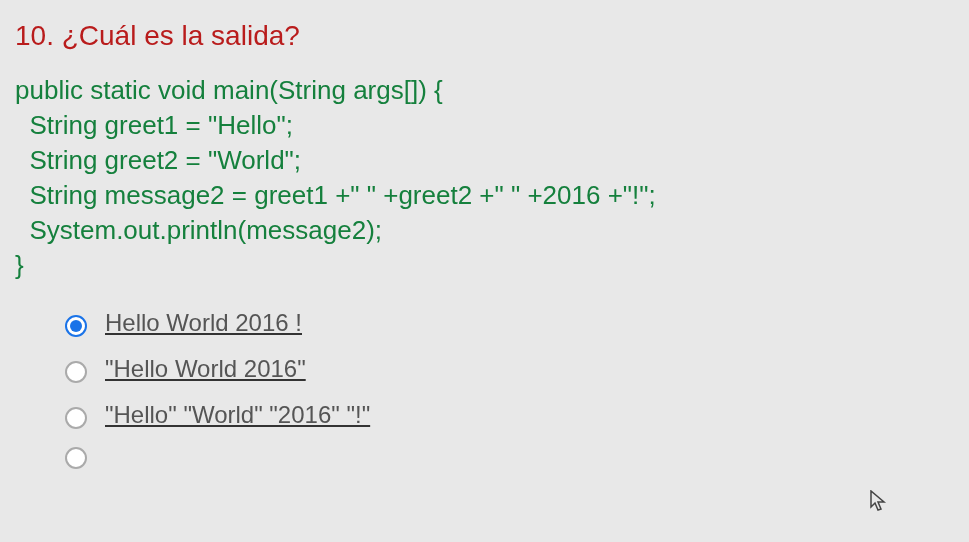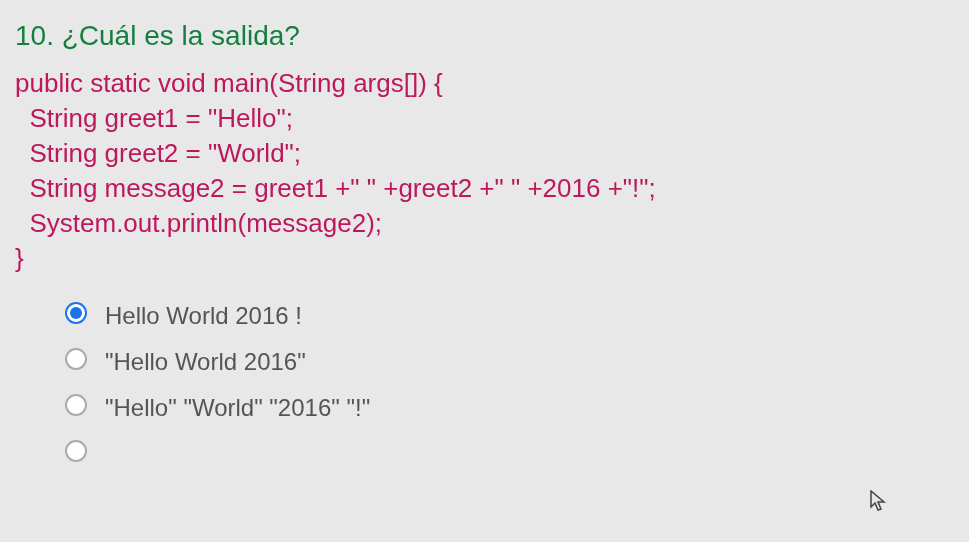--- a/index.html
+++ b/index.html
@@ -11,40 +11,41 @@
       font-family: Arial, Helvetica, sans-serif;
       background: #e8e8e8;
       width: 969px;
       height: 542px;
       padding: 20px 15px;
       color: #333;
       overflow: hidden;
     }
     .question-title {
       font-size: 28px;
-      color: #15803d;
-      margin-bottom: 14px;
+      color: #b91c1c;
+      margin-bottom: 21px;
       font-weight: normal;
     }
     .code-block {
       font-family: Arial, Helvetica, sans-serif;
       font-size: 26px;
-      color: #be185d;
+      color: #15803d;
       line-height: 1.35;
       margin-bottom: 25px;
       white-space: pre;
     }
     .options {
       padding-left: 50px;
     }
     .option {
       display: flex;
-      align-items: flex-start;
+      align-items: flex-end;
       margin-bottom: 18px;
       cursor: pointer;
+      text-decoration: underline;
     }
     .radio {
       width: 22px;
       height: 22px;
       border-radius: 50%;
       border: 2px solid #aaa;
       background: #fff;
       margin-right: 18px;
       display: flex;
       align-items: center;

